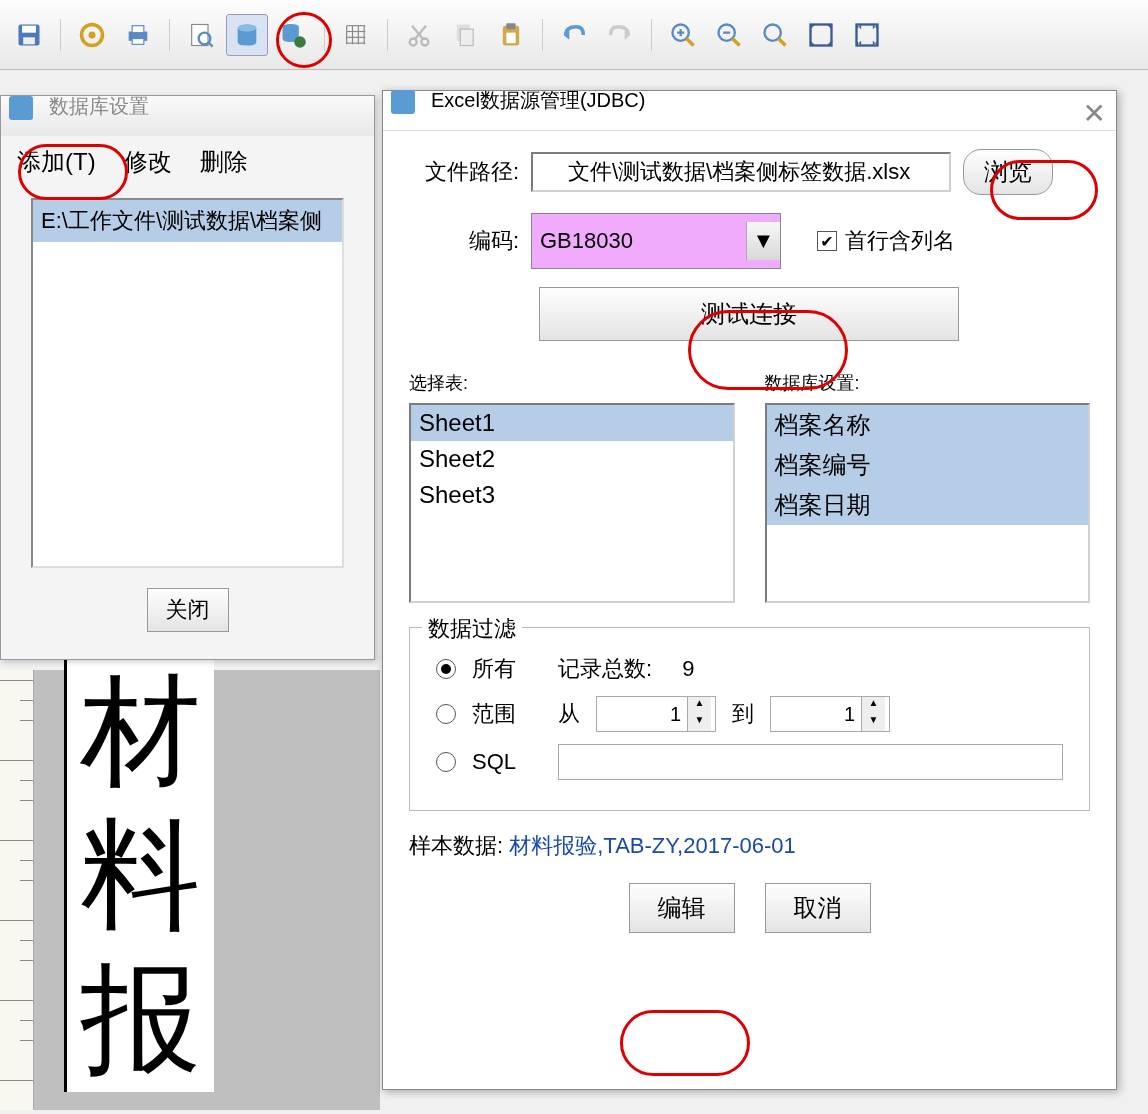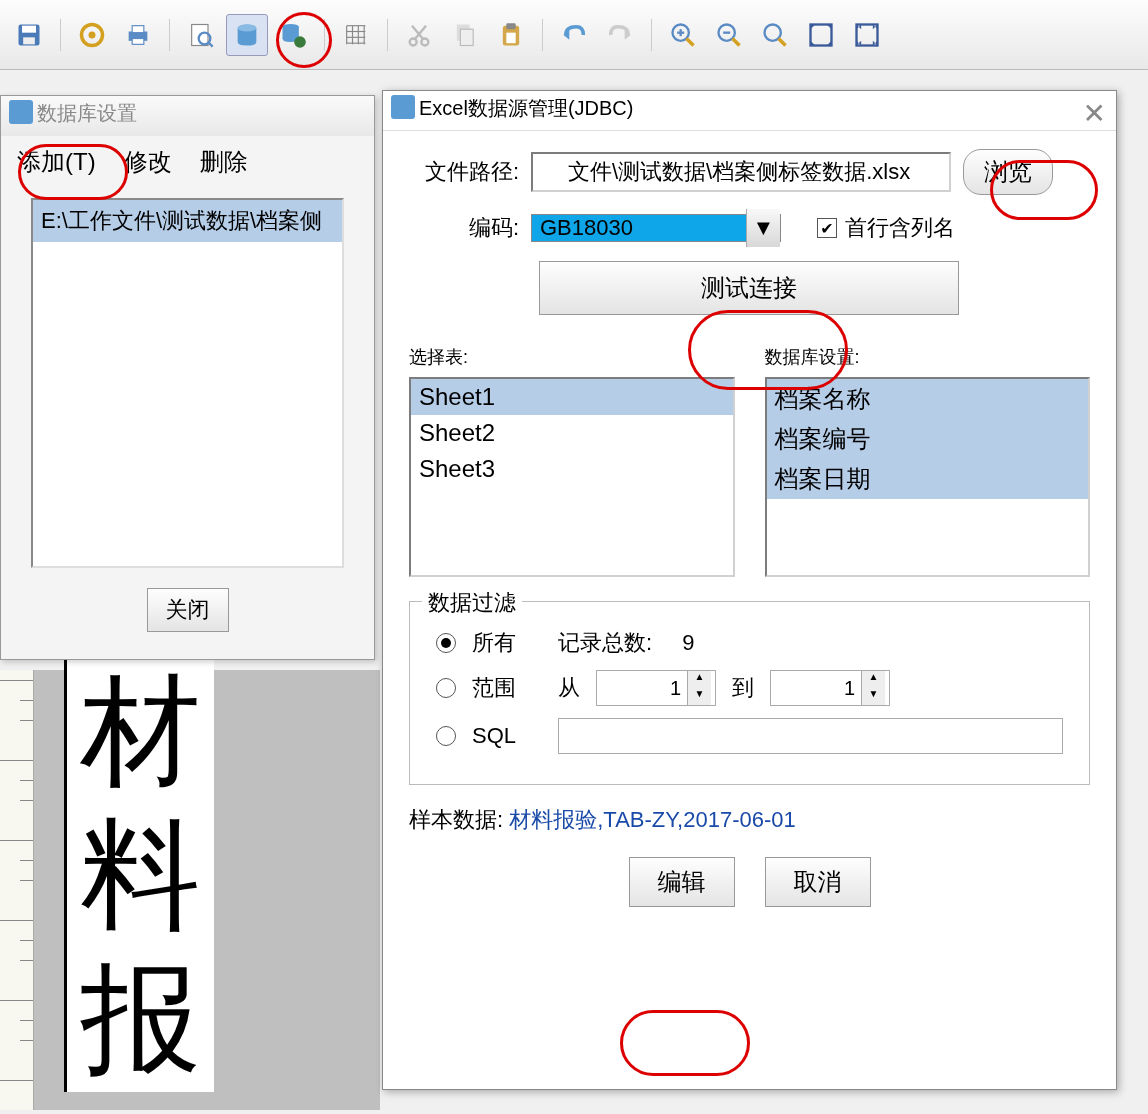--- a/index.html
+++ b/index.html
@@ -54,23 +54,23 @@
       height: 565px;
       background: #f4f4f4;
       border: 1px solid #999;
       box-shadow: 2px 2px 6px rgba(0,0,0,0.2);
       z-index: 10;
     }
     .dialog-titlebar {
       height: 40px;
       background: linear-gradient(#fafafa, #e8e8e8);
       display: flex;
-      align-items: flex-start;
-      padding: 4px 8px;
-      gap: 4px;
+      align-items: flex-end;
+      padding: 16px 8px;
+      gap: 16px;
       color: #888;
     }
     .dialog-icon {
       width: 24px; height: 24px;
       background: #5a9bd4;
       border-radius: 3px;
       display: inline-flex;
     }
     .db-menu {
       display: flex;
@@ -128,22 +128,22 @@
       border: 2px inset #d0d0d0;
       background: #fff;
       padding: 4px 8px;
       font-size: 22px;
       height: 40px;
     }
     .filepath-input { width: 420px; padding-left: 35px; }
     .browse-btn { padding: 6px 20px; font-size: 24px; border-radius: 18px; }
     .combo {
       border: 1px solid #888;
-      background: #0ea5e9;
-      height: 28px;
+      background: #f0abfc;
+      height: 56px;
       width: 250px;
       display: flex;
       align-items: center;
       justify-content: space-between;
       padding: 0 0 0 8px;
       font-size: 22px;
     }
     .combo-arrow {
       width: 34px; height: 38px;
       background: linear-gradient(#f8f8f8,#d8d8d8);

